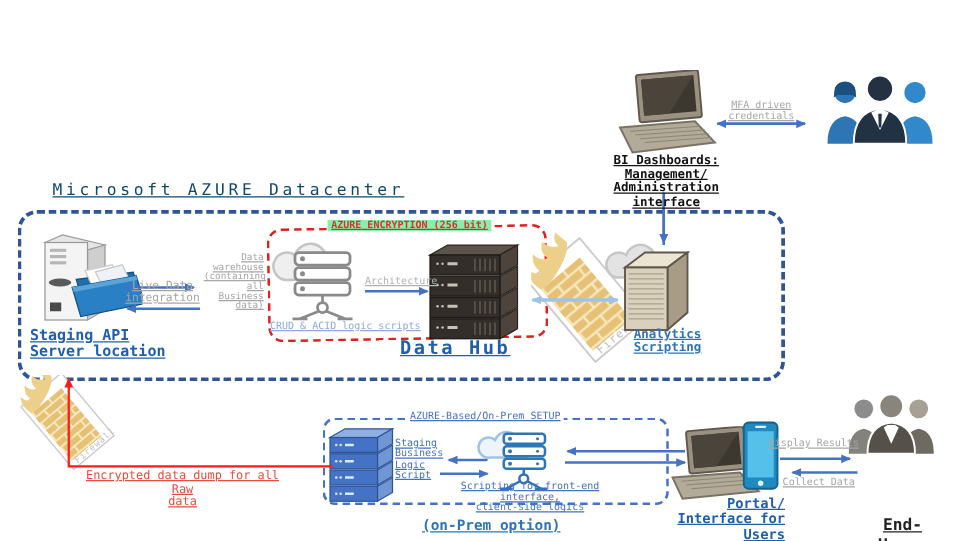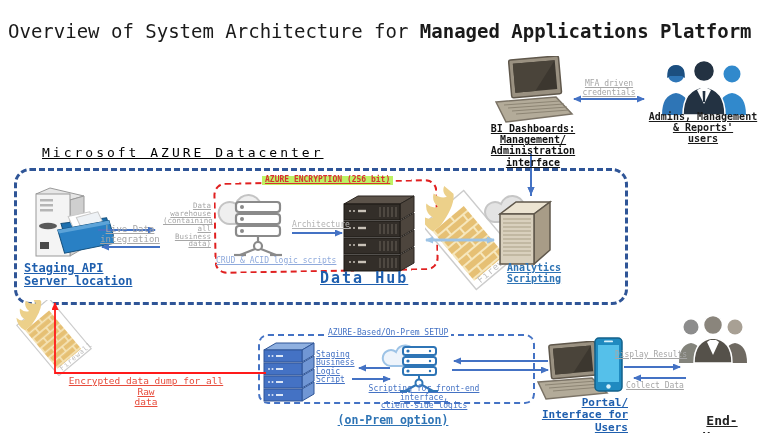--- a/index.html
+++ b/index.html
@@ -9,25 +9,25 @@
   }
   .title{position:absolute;left:8px;top:20px;font-size:19px;color:#1a1a1a;white-space:nowrap;}
   .title b{font-weight:bold;}
   .box{position:absolute;box-sizing:border-box;}
   .azure-box{left:14px;top:168px;width:614px;height:137px;border:3px dashed #2f5597;border-radius:16px;}
   .enc-box{left:214px;top:181px;width:224px;height:91px;border:2px dashed #e02020;border-radius:12px;transform:rotate(-1deg);}
   .onprem-box{left:258px;top:334px;width:277px;height:70px;border:2px dashed #4472c4;border-radius:10px;}
   .lbl{position:absolute;white-space:pre-line;line-height:1.12;}
   .ctr{text-align:center;}
   .rgt{text-align:right;}
-  .azure-title{left:42px;top:146px;font-size:13px;color:#000000;letter-spacing:3px;white-space:nowrap;}
+  .azure-title{left:42px;top:146px;font-size:13px;color:#0c4a6e;letter-spacing:3px;white-space:nowrap;}
   .staging-api{left:24px;top:262px;font-size:12px;font-weight:bold;color:#1f5fae;}
   .live-data{left:96px;top:224px;width:68px;font-size:9px;color:#a6a6a6;}
   .wh-note{left:163px;top:202px;width:48px;font-size:7.5px;color:#a6a6a6;line-height:1.02;}
-  .enc-lbl{left:262px;top:176px;font-size:8px;font-weight:bold;color:#d93030;background:#bef264;padding:0 3px;}
+  .enc-lbl{left:262px;top:176px;font-size:8px;font-weight:bold;color:#d93030;background:#86efac;padding:0 3px;}
   .crud-lbl{left:216px;top:257px;font-size:8px;color:#8faadc;white-space:nowrap;}
   .warehousing{left:292px;top:221px;font-size:8px;color:#b3b3b3;}
   .datahub{left:320px;top:270px;font-size:15px;font-weight:bold;color:#1f5fae;letter-spacing:2px;}
   .analytics{left:496px;top:262px;width:76px;font-size:10px;font-weight:bold;color:#2e74b5;text-align:center;}
   .bi-lbl{left:486px;top:123px;width:94px;font-size:10px;font-weight:bold;color:#111;}
   .mfa-lbl{left:574px;top:80px;width:70px;font-size:8px;color:#a6a6a6;}
   .admins-lbl{left:642px;top:111px;width:122px;font-size:10px;font-weight:bold;color:#1a1a1a;}
   .enc-dump{left:58px;top:376px;width:176px;font-size:9.5px;color:#e74c3c;}
   .setup-lbl{left:325px;top:329px;font-size:8px;color:#4472c4;background:#fff;padding:0 3px;white-space:nowrap;}
   .stack-lbl{left:316px;top:351px;font-size:8px;color:#4472c4;line-height:1.05;}
@@ -42,23 +42,20 @@
   .connectors{position:absolute;left:0;top:0;z-index:30;pointer-events:none;}
   .icon{z-index:20;}
   .box{z-index:10;}
   .lbl{z-index:40;text-decoration:underline;}
 </style>
 </head>
 <body>
 
 <div class="canvas">
 
-  <div class="title">
-    <span>Overview of System Architecture for </span><b>Managed Applications Platform</b>
-  </div>
 
   <div class="box azure-box"></div>
   <div class="box enc-box"></div>
   <div class="box onprem-box"></div>
 
   <svg class="icon" style="left:26px;top:186px" width="88" height="78" viewBox="0 0 88 78">
     <polygon points="10,8 24,2 58,10 44,14" fill="#e6e6e6" stroke="#9a9a9a" stroke-width="1"></polygon>
     <polygon points="44,14 58,10 58,62 44,70" fill="#cfcfcf" stroke="#9a9a9a" stroke-width="1"></polygon>
     <rect x="10" y="8" width="34" height="62" fill="#f4f4f4" stroke="#9a9a9a" stroke-width="1"></rect>
     <rect x="14" y="13" width="13" height="2.5" fill="#b5b5b5"></rect>
@@ -373,23 +370,20 @@
   <div class="lbl warehousing">Architecture</div>
   <div class="lbl datahub">Data Hub</div>
   <div class="lbl analytics ctr">Analytics
 Scripting</div>
   <div class="lbl bi-lbl ctr">BI Dashboards:
 Management/
 Administration
 interface</div>
   <div class="lbl mfa-lbl ctr">MFA driven
 credentials</div>
-  <div class="lbl admins-lbl ctr">Admins, Management
-&amp; Reports'
-users</div>
   <div class="lbl enc-dump ctr">Encrypted data dump for all Raw
 data</div>
   <div class="lbl setup-lbl">AZURE-Based/On-Prem SETUP</div>
   <div class="lbl stack-lbl">Staging
 Business
 Logic
 Script</div>
   <div class="lbl scripting-lbl ctr">Scripting for front-end interface,
 client-side logics</div>
   <div class="lbl onprem-sub ctr">(on-Prem option)</div>

